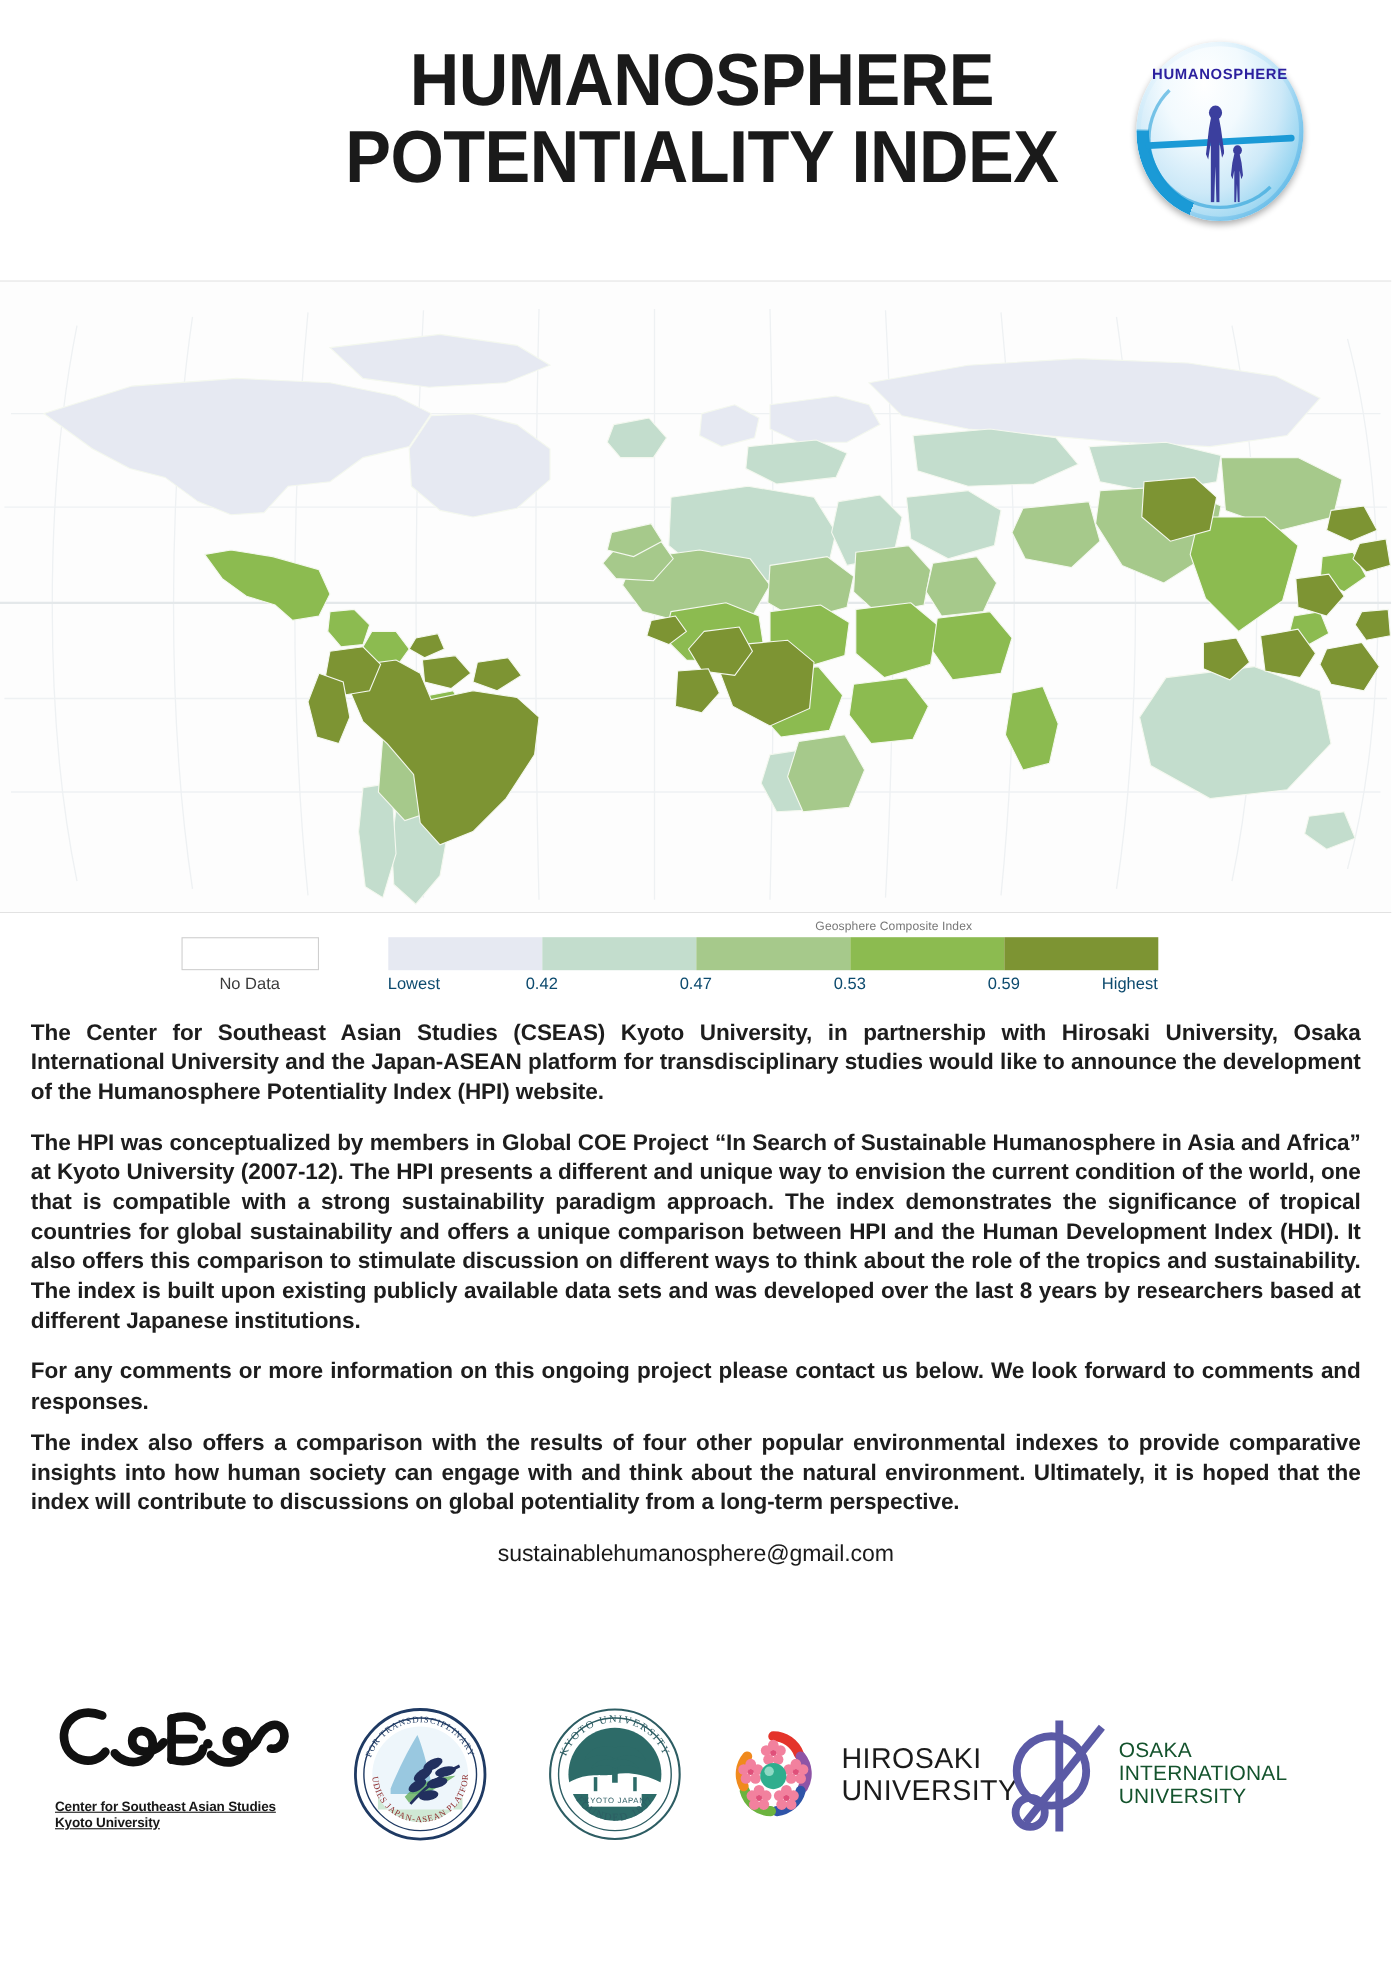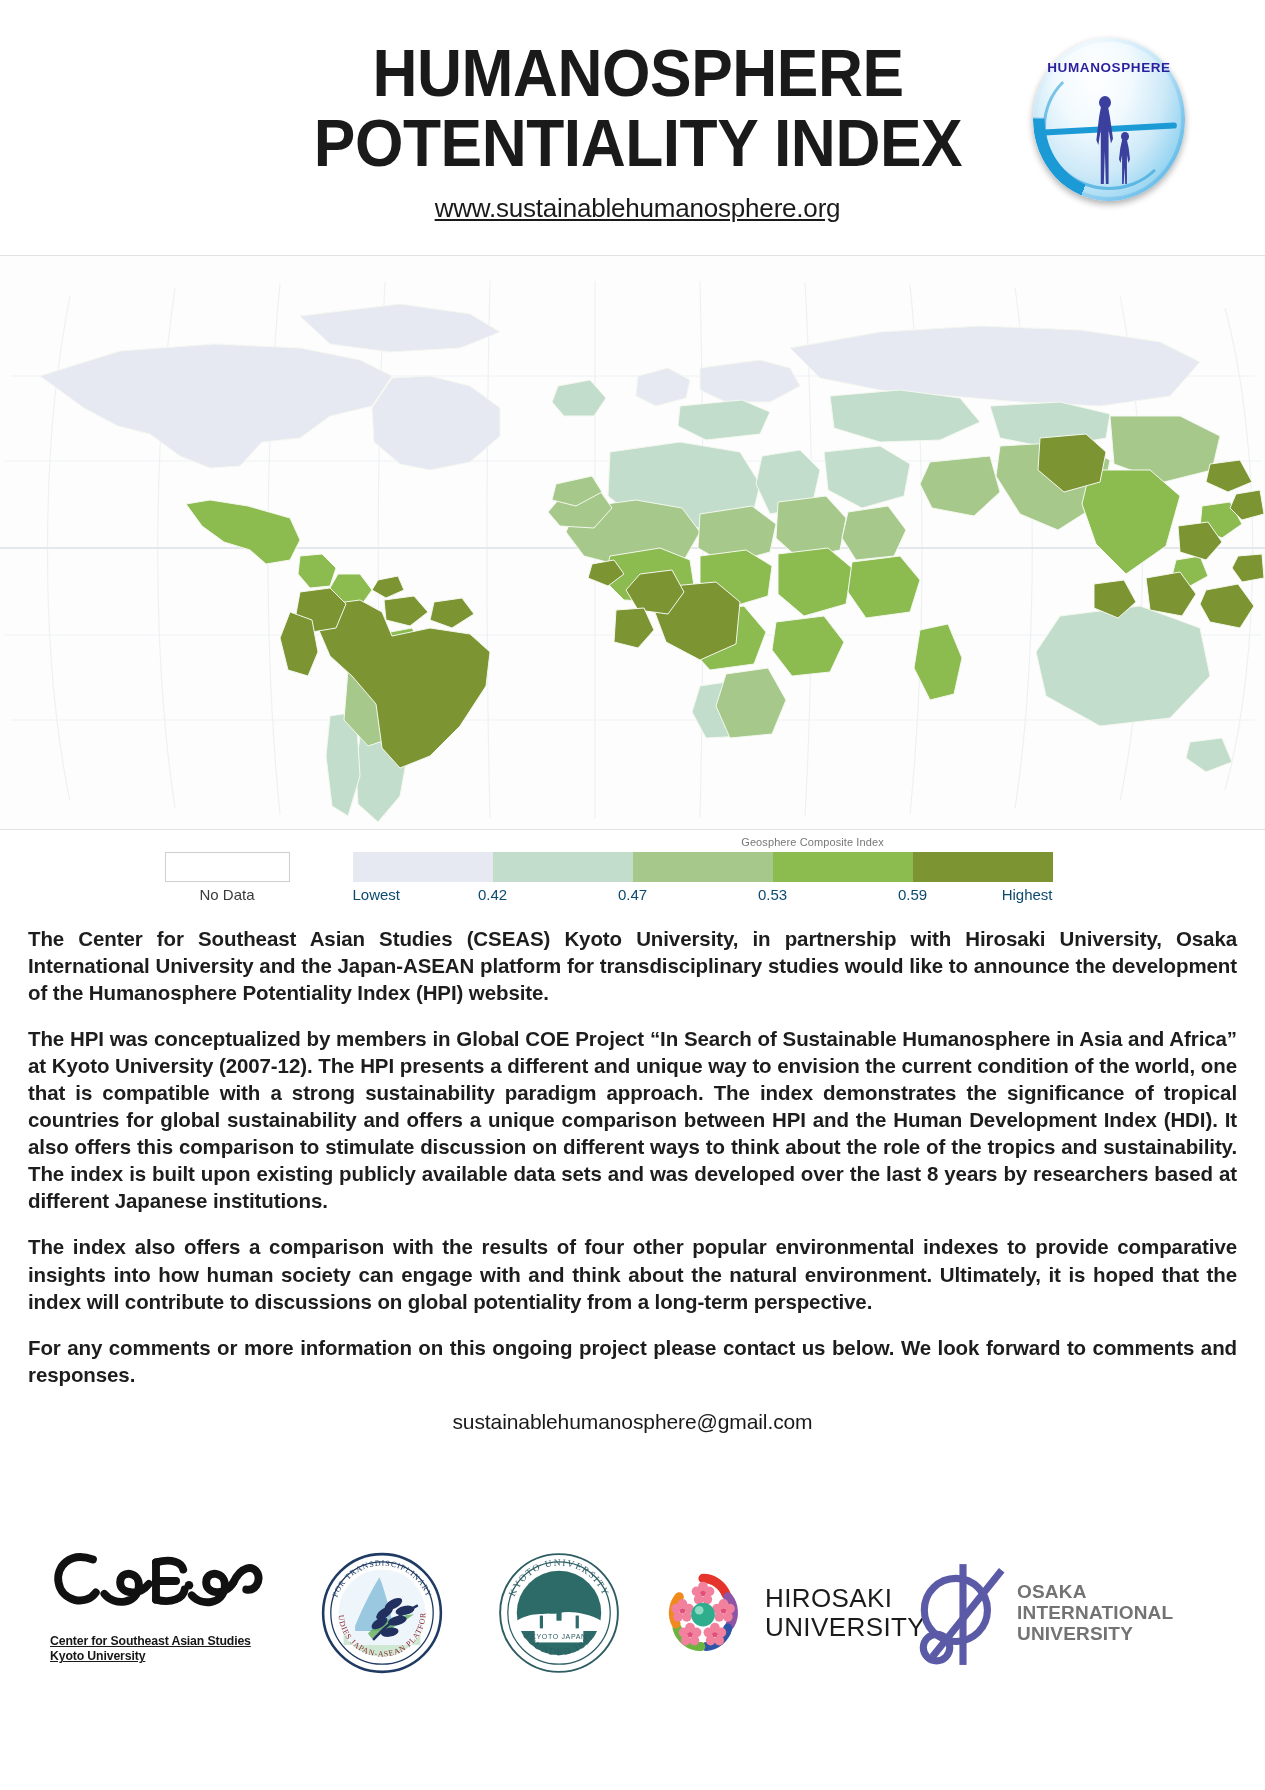--- a/index.html
+++ b/index.html
@@ -244,32 +244,31 @@
     margin-left:8px;
     font-size:26px; font-weight:normal; line-height:1.08;
     color:#1b1b1b; letter-spacing:0.4px;
   }
 
   
   .osaka { width:330px; height:150px; display:flex; align-items:center; }
   .osaka-mark { width:104px; height:112px; flex:0 0 104px; }
   .osaka-text {
     margin-left:2px;
-    font-size:19px; font-weight:bold; line-height:1.12;
-    color:#737373; letter-spacing:0.2px;
+    font-size:19px; font-weight:normal; line-height:1.12;
+    color:#14532d; letter-spacing:0.2px;
   }
 </style>
 </head>
 <body>
 
 <div class="header">
   <div class="title-block">
     <div class="title-line">HUMANOSPHERE</div>
     <div class="title-line l2">POTENTIALITY INDEX</div>
-    <div class="site-url">www.sustainablehumanosphere.org</div>
   </div>
 
   <div class="brand-logo">
     <div class="globe-outer"></div>
     <div class="globe-crescent"></div>
     <div class="globe-arc"></div>
     <div class="globe-equator"></div>
     <div class="fig-head"></div>
     <div class="fig-adult"></div>
     <div class="fig-child-head"></div>
@@ -405,22 +404,22 @@
       <span class="ramp-tick" style="left:60%">0.53</span>
       <span class="ramp-tick" style="left:80%">0.59</span>
       <span class="ramp-tick last">Highest</span>
     </div>
   </div>
 </div>
 
 <div class="content">
   <p class="para">The Center for Southeast Asian Studies (CSEAS) Kyoto University, in partnership with Hirosaki University, Osaka International University and the Japan-ASEAN platform for transdisciplinary studies would like to announce the development of the Humanosphere Potentiality Index (HPI) website.</p>
   <p class="para">The HPI was conceptualized by members in Global COE Project “In Search of Sustainable Humanosphere in Asia and Africa” at Kyoto University (2007-12). The HPI presents a different and unique way to envision the current condition of the world, one that is compatible with a strong sustainability paradigm approach. The index demonstrates the significance of tropical countries for global sustainability and offers a unique comparison between HPI and the Human Development Index (HDI). It also offers this comparison to stimulate discussion on different ways to think about the role of the tropics and sustainability. The index is built upon existing publicly available data sets and was developed over the last 8 years by researchers based at different Japanese institutions.</p>
+  <p class="para last">For any comments or more information on this ongoing project please contact us below. We look forward to comments and responses.</p>
   <p class="para">The index also offers a comparison with the results of four other popular environmental indexes to provide comparative insights into how human society can engage with and think about the natural environment. Ultimately, it is hoped that the index will contribute to discussions on global potentiality from a long-term perspective.</p>
-  <p class="para last">For any comments or more information on this ongoing project please contact us below. We look forward to comments and responses.</p>
   <p class="email">sustainablehumanosphere@gmail.com</p>
 </div>
 
 <div class="footer">
 
   <div class="logo-cell cseas">
     <svg class="cseas-mark" viewBox="0 0 300 120">
       <g fill="none" stroke="#111" stroke-width="11" stroke-linecap="round">
         <path d="M62 30 C 30 18, 10 40, 14 62 C 18 88, 52 96, 66 76"></path>
         <path d="M78 78 C 92 96, 124 92, 126 68 C 128 46, 100 44, 100 62 C 100 78, 126 82, 140 64"></path>

